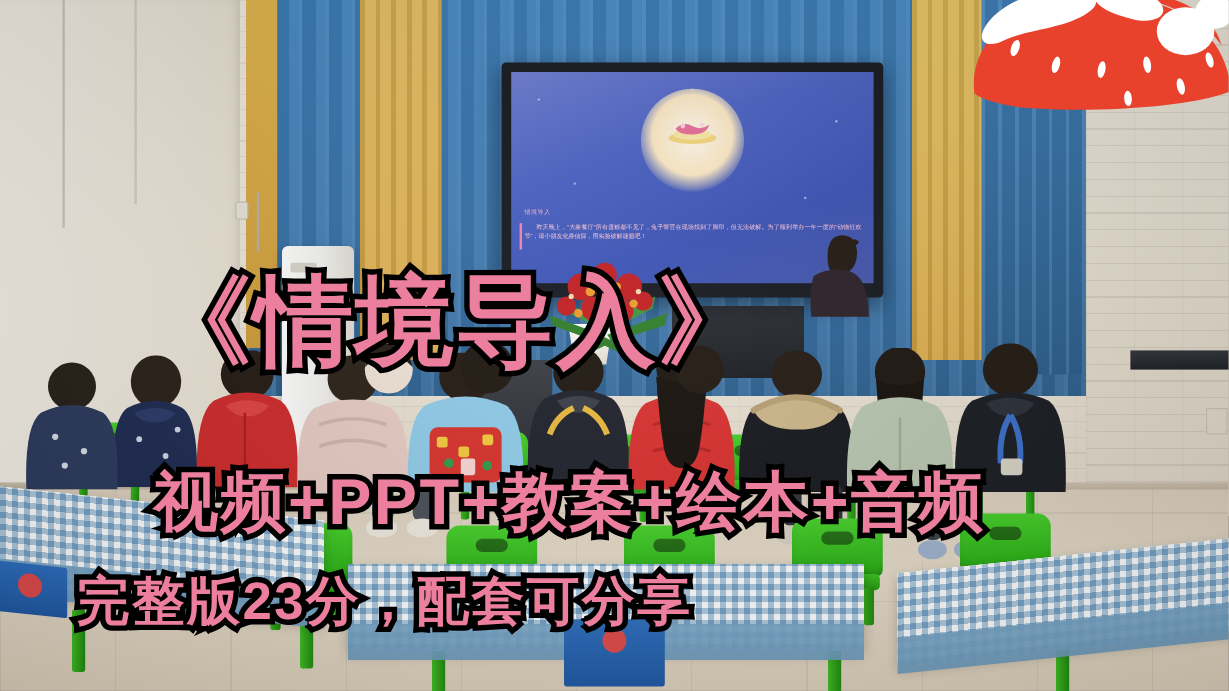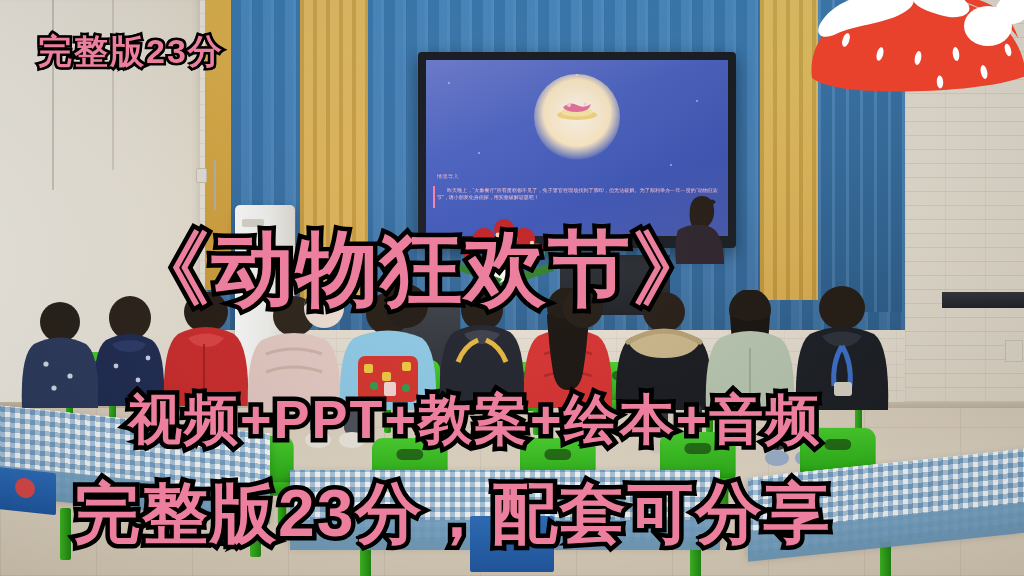--- a/index.html
+++ b/index.html
@@ -252,21 +252,21 @@
   #title-main{
     left:48px;top:66px;font-size:74px;letter-spacing:0px;
   }
   #title-book{
     left:128px;top:228px;font-size:82px;letter-spacing:2px;
   }
   #bundle{
     left:128px;top:392px;font-size:54px;letter-spacing:2px;
   }
   #cta{
-    left:74px;top:480px;font-size:66px;letter-spacing:2px;
+    left:64px;top:480px;font-size:44px;letter-spacing:2px;
   }
 </style>
 </head>
 <body>
 
 <div class="stage">
 
   <div class="photo">
 
     <div class="wall"></div>
@@ -608,22 +608,21 @@
       <ellipse cx="86" cy="50" rx="3.4" ry="7" transform="rotate(18 86 50)"></ellipse>
       <ellipse cx="120" cy="64" rx="3.2" ry="7" transform="rotate(14 120 64)"></ellipse>
       <ellipse cx="158" cy="68" rx="3.2" ry="7" transform="rotate(10 158 68)"></ellipse>
       <ellipse cx="196" cy="64" rx="3.2" ry="7" transform="rotate(-8 196 64)"></ellipse>
       <ellipse cx="224" cy="82" rx="3.2" ry="7" transform="rotate(-12 224 82)"></ellipse>
       <ellipse cx="180" cy="92" rx="3.2" ry="6.4" transform="rotate(-4 180 92)"></ellipse>
       <ellipse cx="248" cy="60" rx="3" ry="6.4" transform="rotate(-16 248 60)"></ellipse>
     </g>
   </svg>
 
-  <div class="ovl ovl-small" id="kicker">完整版23分</div>
-
-
-  <div class="ovl" id="title-book">《动物狂欢节》</div>
+
+
+  <div class="ovl" id="title-book">《情境导入》</div>
 
   <div class="ovl" id="bundle">视频+PPT+教案+绘本+音频</div>
 
   <div class="ovl" id="cta">完整版23分，配套可分享</div>
 
 </div>
 
 </body></html>

